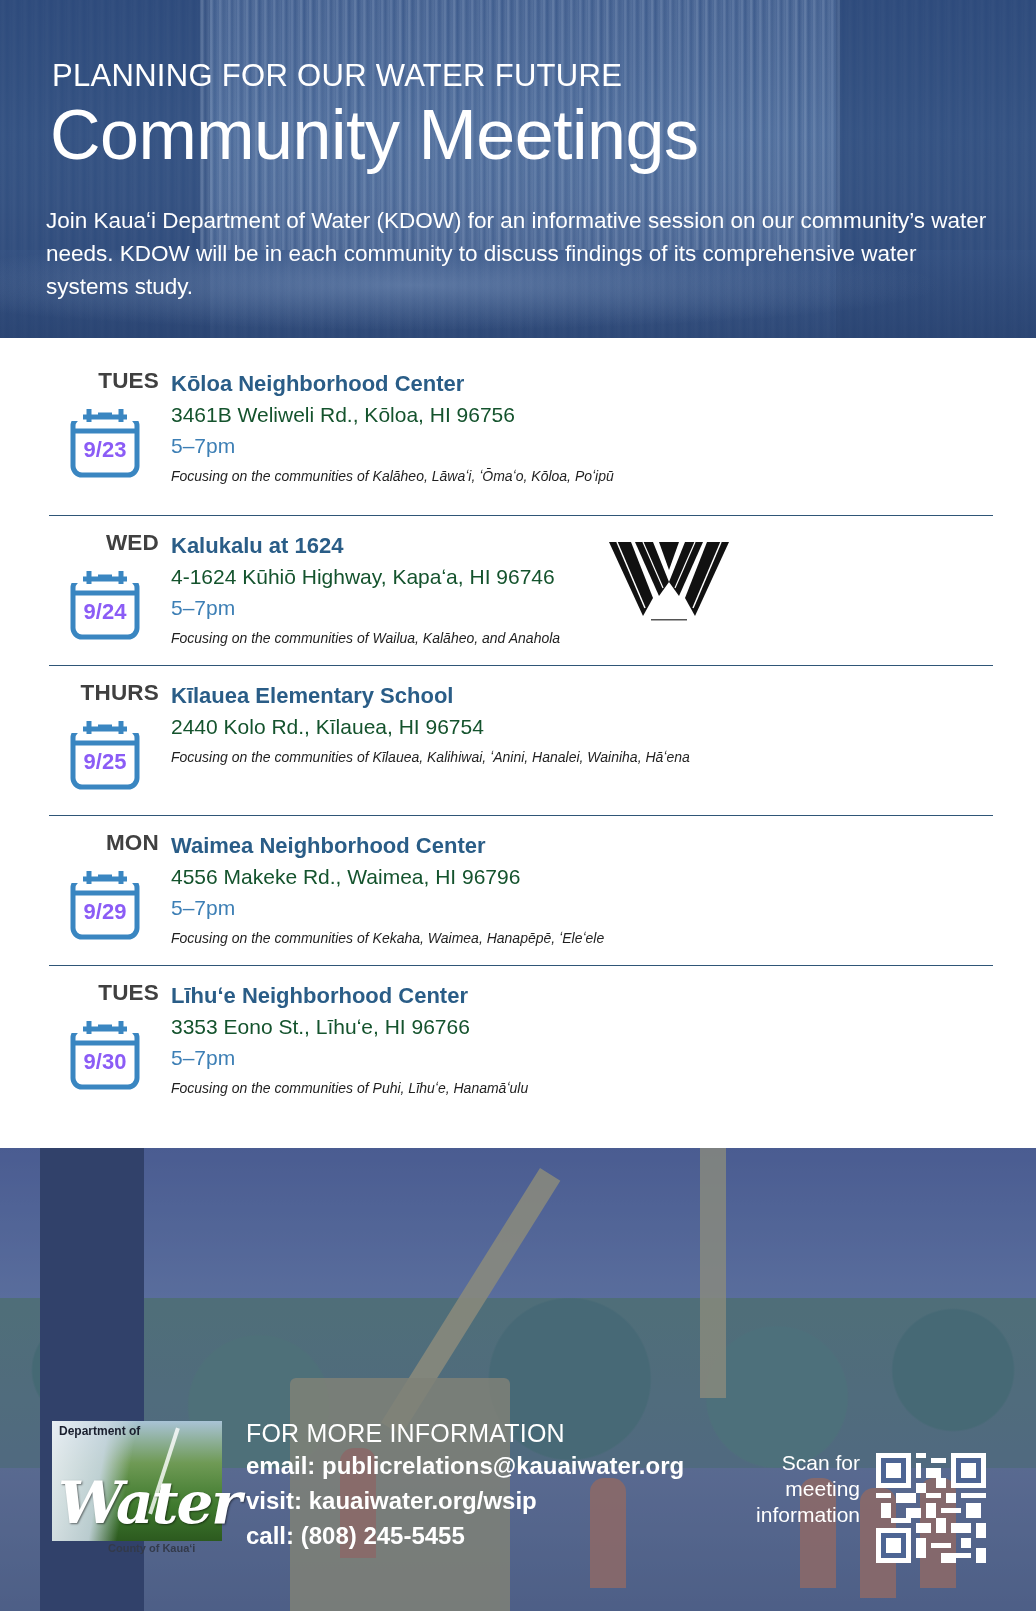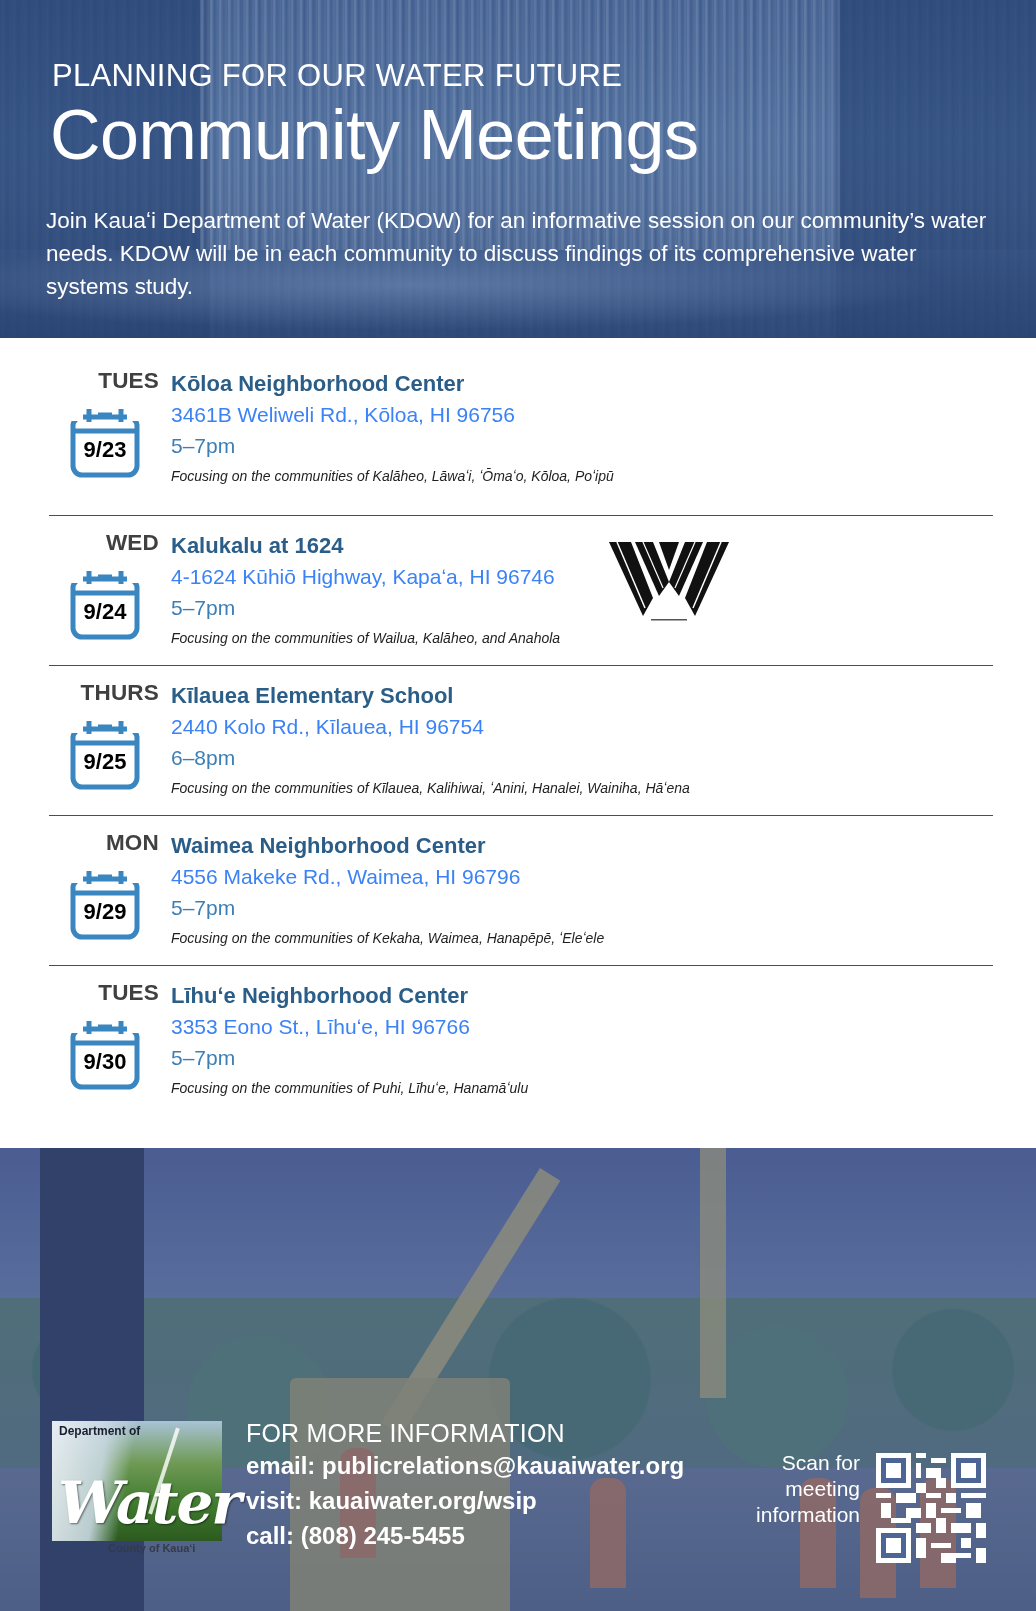--- a/index.html
+++ b/index.html
@@ -50,26 +50,26 @@
       position: absolute; left: 0; width: 110px; top: 14px; text-align: right;
       color: #404040; font-size: 22.5px; font-weight: 700; letter-spacing: 0.2px;
     }
     .event:first-child .day { top: 6px; }
     .event .cal {
       position: absolute; left: 20px; top: 53px; width: 72px; height: 72px;
     }
     .event:first-child .cal { top: 45px; }
     .event .cal .date {
       position: absolute; left: 0; top: 30px; width: 72px; text-align: center;
-      color: #000000; font-size: 22px; font-weight: 700;
+      color: #8b5cf6; font-size: 22px; font-weight: 700;
     }
     .event .info { position: absolute; left: 122px; top: 14px; width: 820px; }
     .event:first-child .info { top: 6px; }
     .event .venue { color: #2a5d87; font-size: 22px; font-weight: 700; line-height: 31px; height: 31px; }
-    .event .addr { color: #3b82f6; font-size: 21px; line-height: 31px; height: 31px; }
+    .event .addr { color: #14532d; font-size: 21px; line-height: 31px; height: 31px; }
     .event .time { color: #3d7fb5; font-size: 21px; line-height: 31px; height: 31px; }
     .event .focus { color: #1f1f1f; font-size: 14px; font-style: italic; line-height: 31px; height: 31px; white-space: nowrap; }
 
     .w-logo { position: absolute; left: 558px; top: 20px; width: 124px; height: 86px; }
 
     
     .footer {
       position: absolute; left: 0; top: 1148px; width: 1036px; height: 463px; overflow: hidden;
       background: linear-gradient(180deg, #5a6c96 0%, #6a80a8 25%, #5d7a8f 55%, #5a6f8f 75%, #4d5f82 100%);
     }
@@ -201,21 +201,20 @@
         <line x1="52" y1="2" x2="52" y2="15" stroke="#3a86c1" stroke-width="5"></line>
         <line x1="29" y1="8" x2="43" y2="8" stroke="#3a86c1" stroke-width="5"></line>
         <rect x="0" y="6" width="14" height="8" fill="#fff"></rect>
         <rect x="58" y="6" width="14" height="8" fill="#fff"></rect>
       </svg>
       <div class="date">9/25</div>
     </div>
     <div class="info">
       <div class="venue">Kīlauea Elementary School</div>
       <div class="addr">2440 Kolo Rd., Kīlauea, HI 96754</div>
-      <div class="time">6–8pm</div>
       <div class="focus">Focusing on the communities of Kīlauea, Kalihiwai, ʻAnini, Hanalei, Wainiha, Hāʻena</div>
     </div>
   </div>
 
   <div class="event">
     <div class="day">MON</div>
     <div class="cal">
       <svg width="72" height="72" viewBox="0 0 72 72">
         <rect x="4" y="10" width="64" height="58" rx="9" fill="none" stroke="#3a86c1" stroke-width="5"></rect>
         <line x1="4" y1="24" x2="68" y2="24" stroke="#3a86c1" stroke-width="5"></line>

